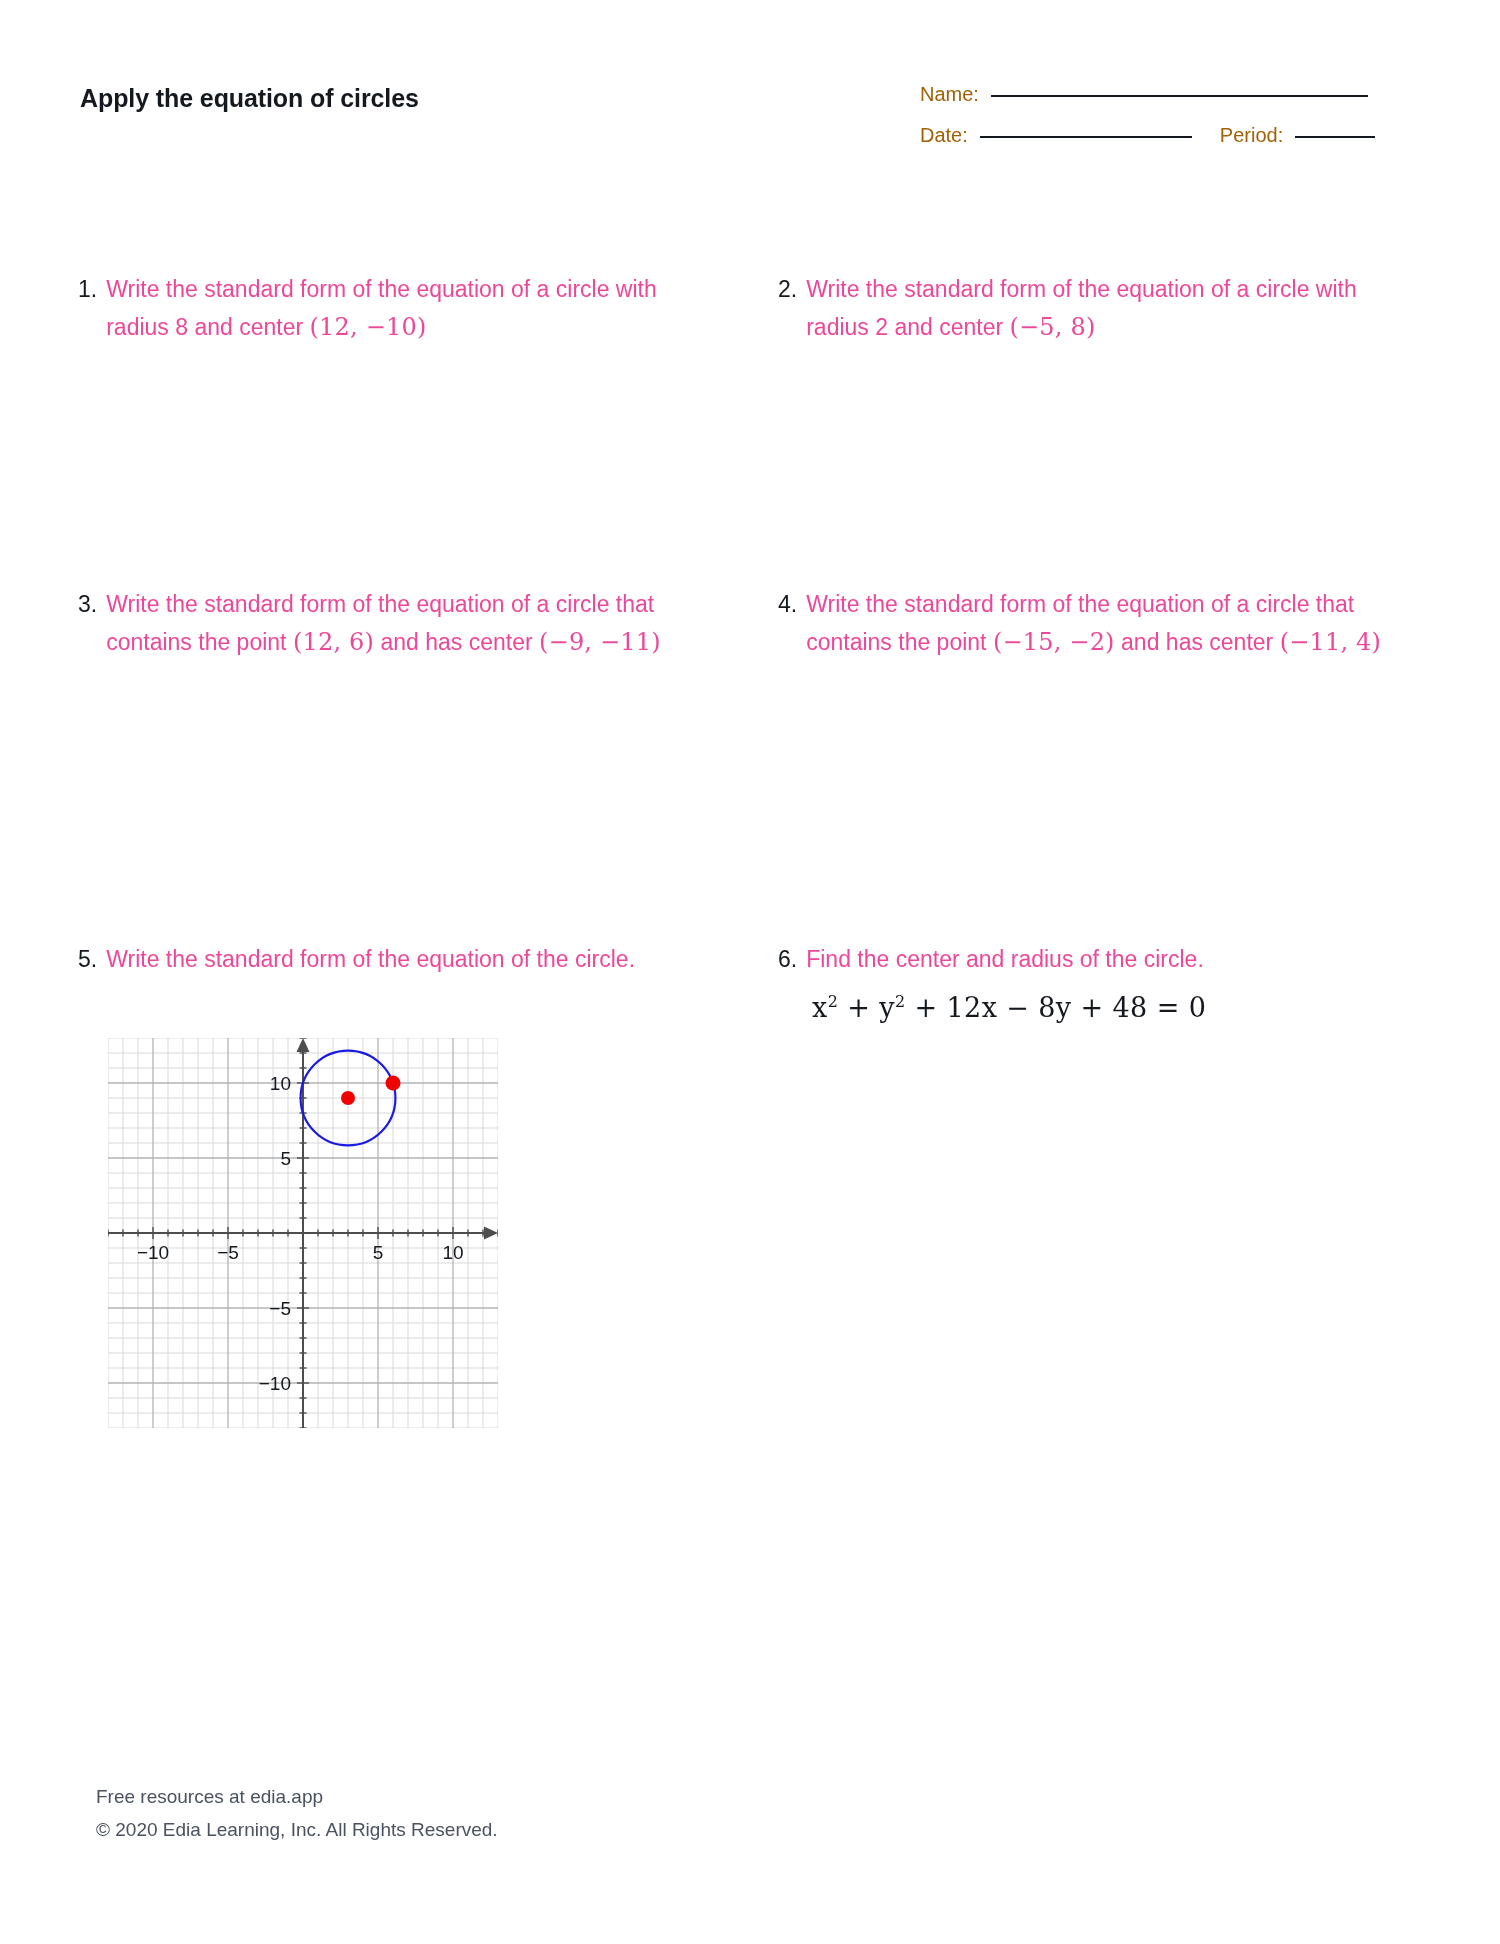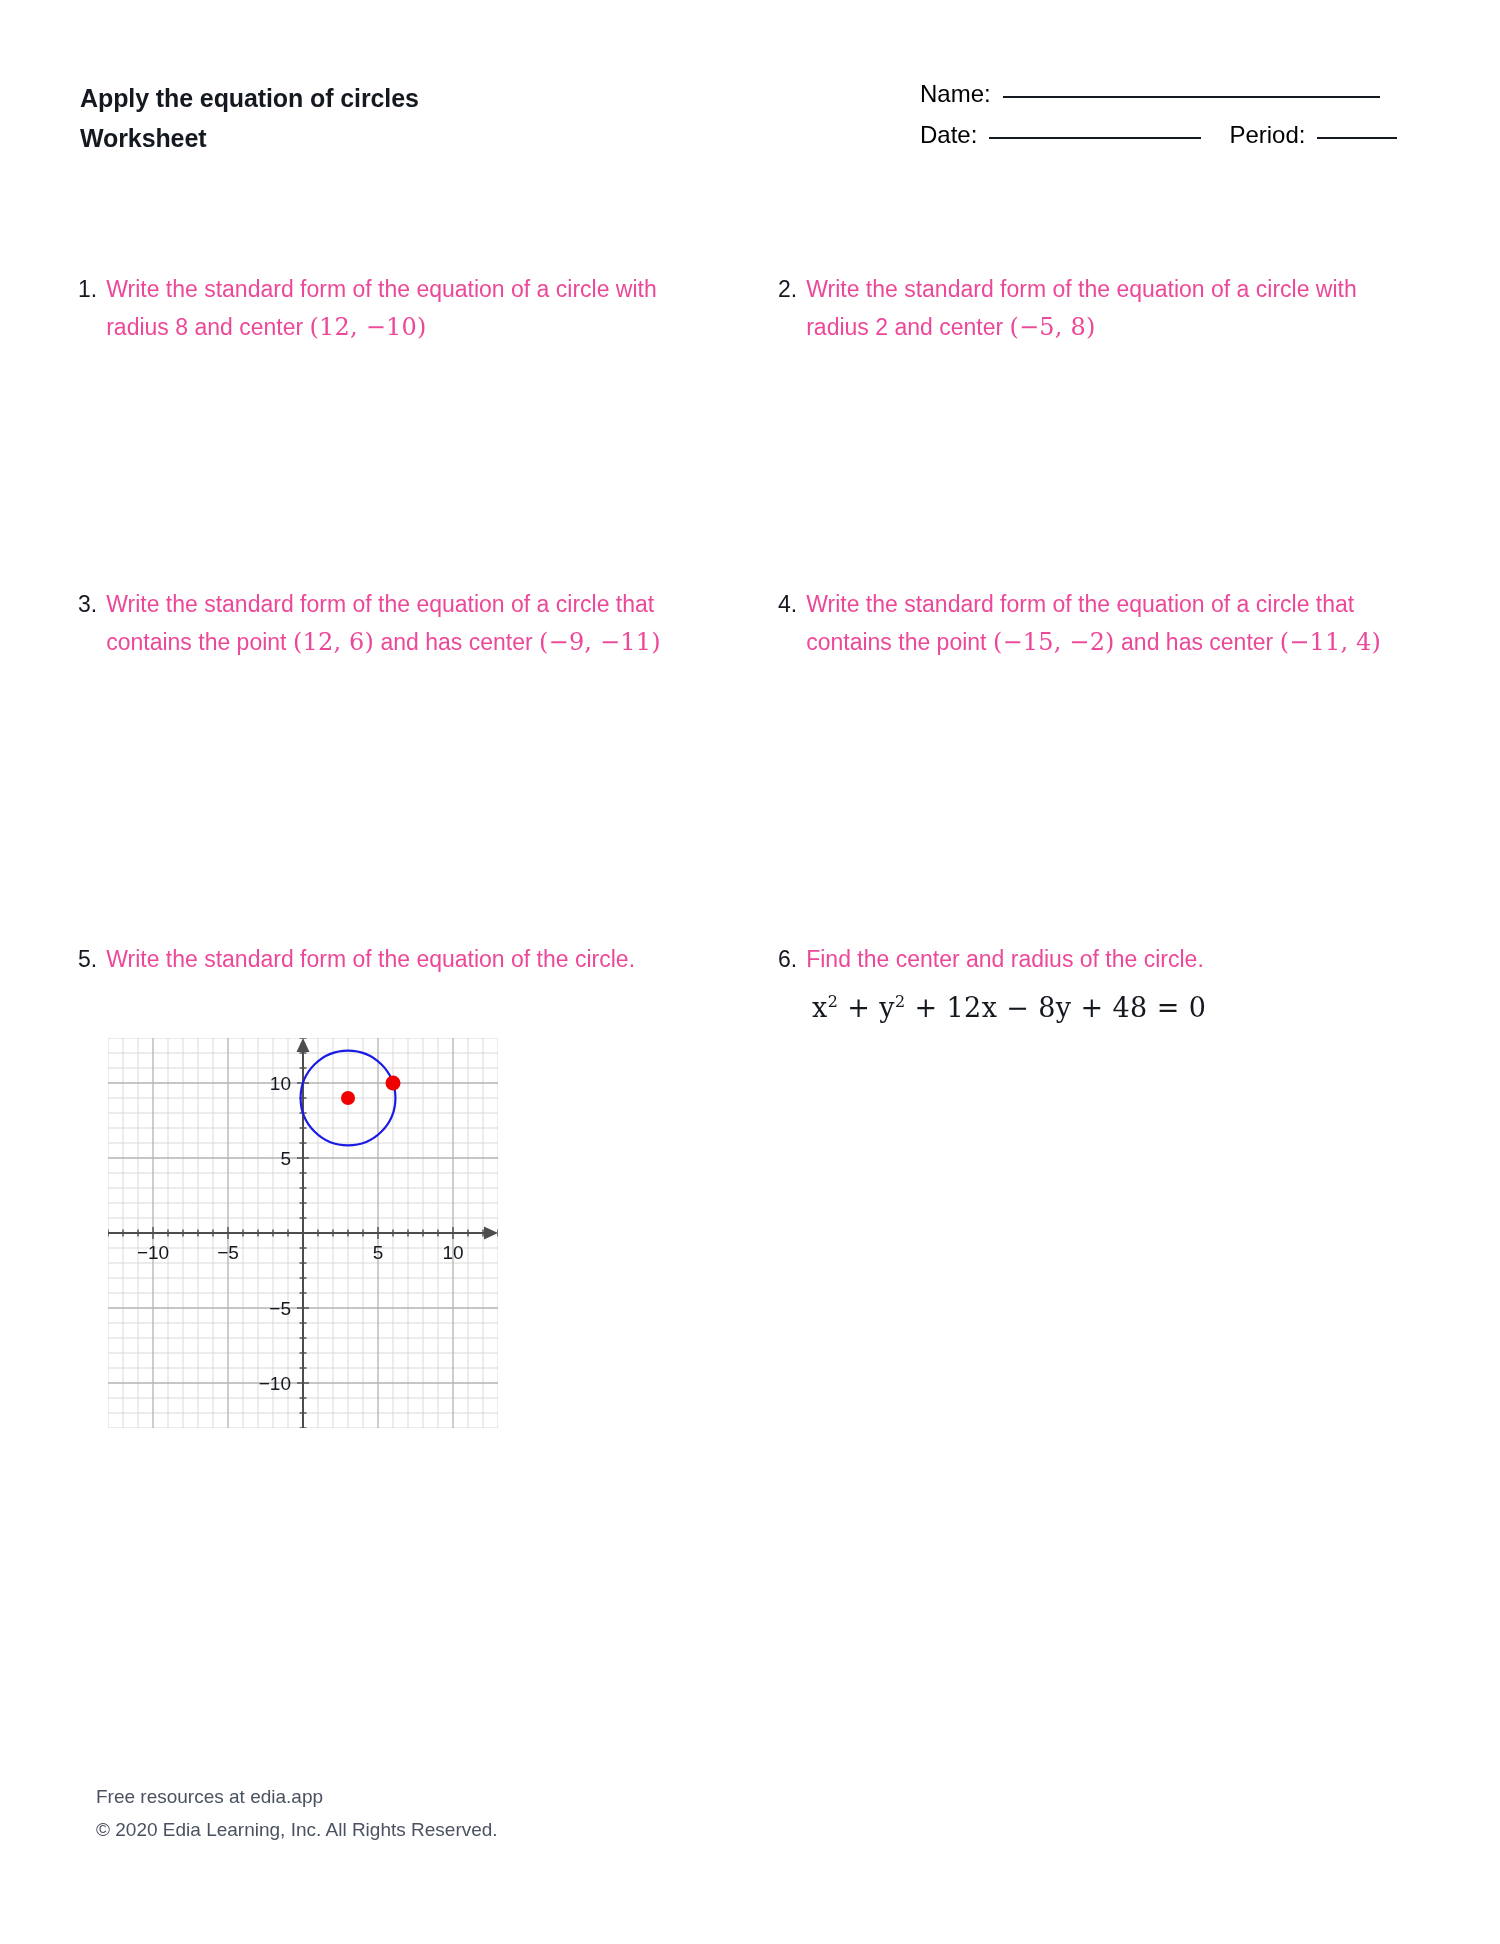--- a/index.html
+++ b/index.html
@@ -43,22 +43,22 @@
     left: 920px;
     top: 82px;
     width: 500px;
   }
   .field-row {
     display: flex;
     align-items: baseline;
     height: 41px;
   }
   .field-label {
-    font-size: 24px;
-    color: #000000;
+    font-size: 20px;
+    color: #a16207;
     white-space: nowrap;
     line-height: 24px;
   }
   .field-rule {
     border-bottom: 2.2px solid #14181f;
     margin-left: 12px;
     position: relative;
     top: -4px;
   }
   .rule-name   { width: 377px; }
@@ -143,21 +143,20 @@
     white-space: nowrap;
   }
 </style>
 </head>
 <body>
 
 <div class="header">
 
   <div class="title-block">
     <div class="title-line">Apply the equation of circles</div>
-    <div class="title-line">Worksheet</div>
   </div>
 
   <div class="fields">
     <div class="field-row">
       <span class="field-label">Name:</span>
       <span class="field-rule rule-name"></span>
     </div>
     <div class="field-row">
       <span class="field-label">Date:</span>
       <span class="field-rule rule-date"></span>

